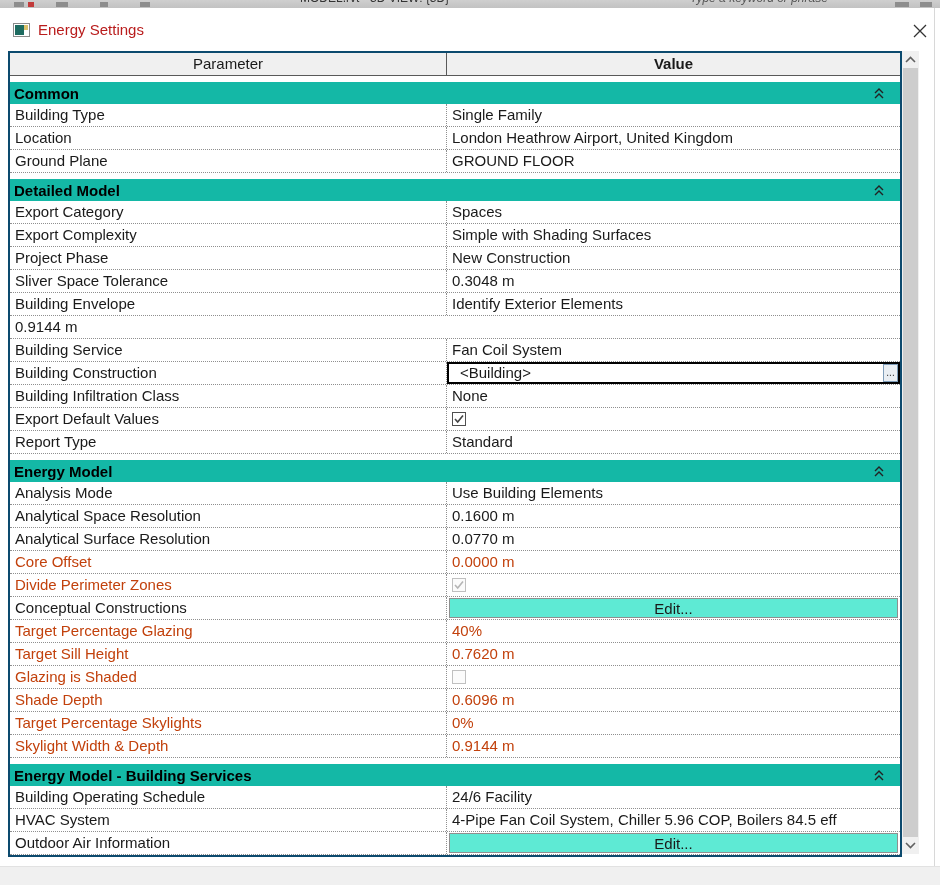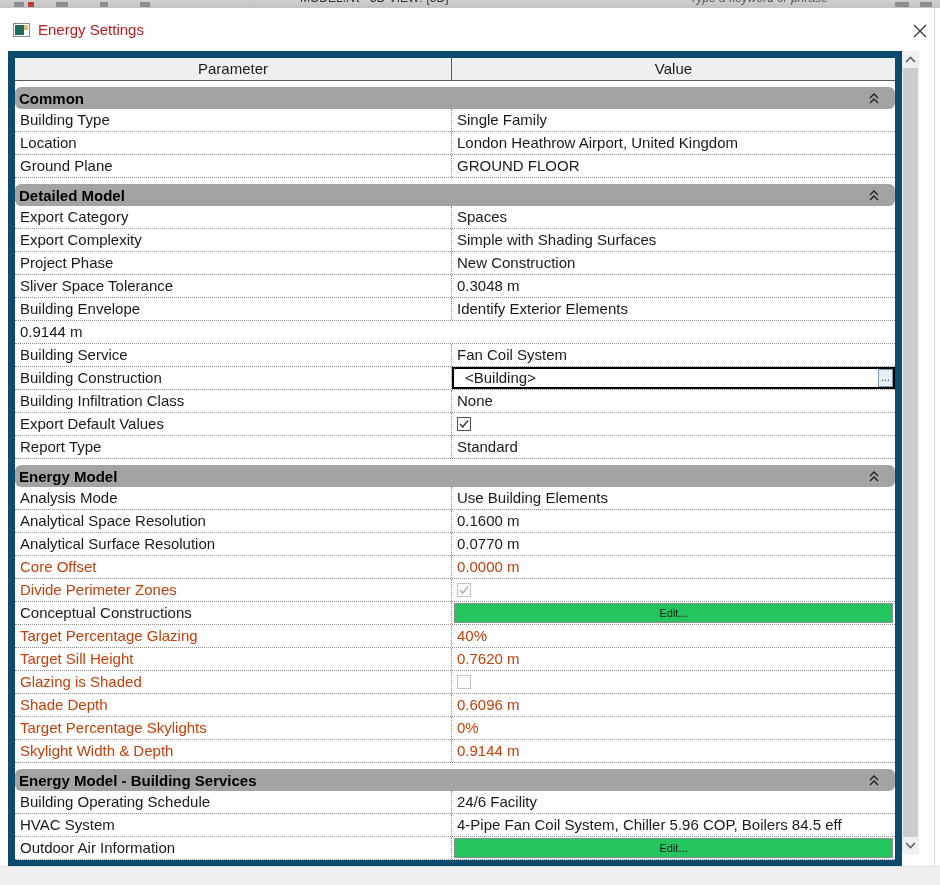--- a/index.html
+++ b/index.html
@@ -42,50 +42,50 @@
   .dlg-icon .ic-r { position:absolute; right:1px; top:1px; width:4px; height:5px; background:#d9c06a; }
   .dlg-title { position:absolute; left:38px; top:13px; font-size:15px; color:#b91c1c; }
   .close-btn {
     position:absolute; left:908px; top:11px; width:24px; height:24px;
     display:flex; align-items:center; justify-content:center; cursor:pointer;
   }
 
   
   .tbl {
     position:absolute; left:8px; top:51px; width:894px;
-    background:#ffffff; border:7px solid #0c4a6e;
+    background:#ffffff; border:2px solid #0c4a6e;
   }
   .tbl-header { display:flex; height:23px; background:#f0f0f0; border-bottom:1px solid #595959; }
   .tbl-header .col-param { width:437px; border-right:1px solid #595959; text-align:center; line-height:22px; }
-  .tbl-header .col-value { flex:1; text-align:center; line-height:22px; }
+  .tbl-header .col-value { flex:1; text-align:center; line-height:22px;font-weight:bold; }
 
   .section-gap { height:6px; background:#ffffff; }
   .section-header {
-    height:22px; background:#a3a3a3; display:flex; align-items:center;
-    font-weight:bold; padding:0 16px 0 4px; color:#000;border-radius:6px;
+    height:22px; background:#14b8a6; display:flex; align-items:center;
+    font-weight:bold; padding:0 16px 0 4px; color:#000;
   }
   .section-header .chev { margin-left:auto; display:flex; }
 
   .row { display:flex; height:23px; border-bottom:1px dotted #8f8f8f; background:#fff; }
   .row:last-child { border-bottom:1px dotted #8f8f8f; }
   .cell-param {
     width:437px; border-right:1px dotted #8f8f8f; padding-left:5px;
     line-height:22px; white-space:nowrap; overflow:hidden;
   }
   .cell-value {
     flex:1; padding-left:5px; line-height:22px; position:relative;
     white-space:nowrap; overflow:hidden;
   }
   .cell-value.noPad { padding-left:0; }
   .row.disabled .cell-param, .row.disabled .cell-value { color:#c2410c; }
 
   .btn-edit {
     position:absolute; left:2px; right:2px; top:1px; bottom:1px;
-    background:#22c55e; border:1px solid #8f8f8f;
-    font-family:"Liberation Sans",sans-serif; font-size:11px; color:#1a1a1a;
+    background:#5eead4; border:1px solid #8f8f8f;
+    font-family:"Liberation Sans",sans-serif; font-size:15px; color:#1a1a1a;
     text-align:center; line-height:17px; cursor:pointer;
   }
   .sel-cell {
     position:absolute; left:0; right:0; top:0; bottom:0;
     border:2px solid #000; background:#fff; line-height:18px; padding-left:11px;
   }
   .browse-btn {
     position:absolute; right:0px; top:0px; bottom:0px; width:15px;
     background:#e9eef3; border:1px solid #7f9db9;
     font-size:10px; line-height:15px; text-align:center; color:#333; cursor:pointer;

